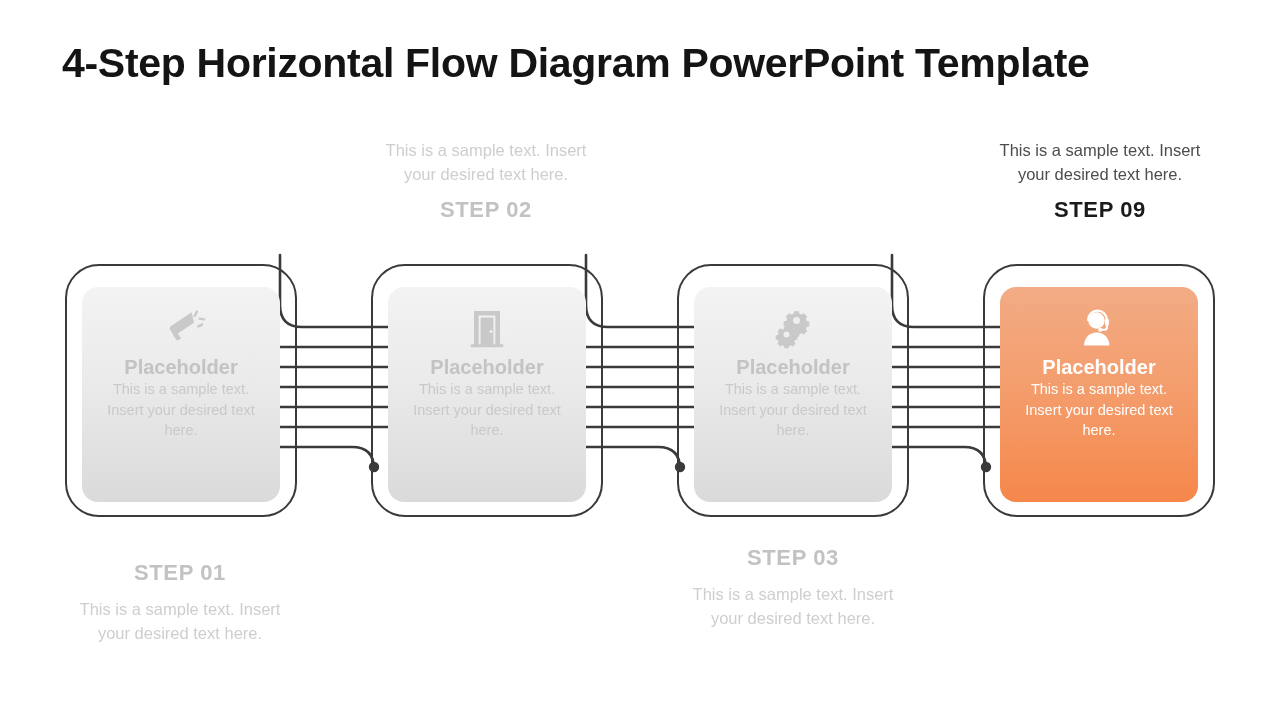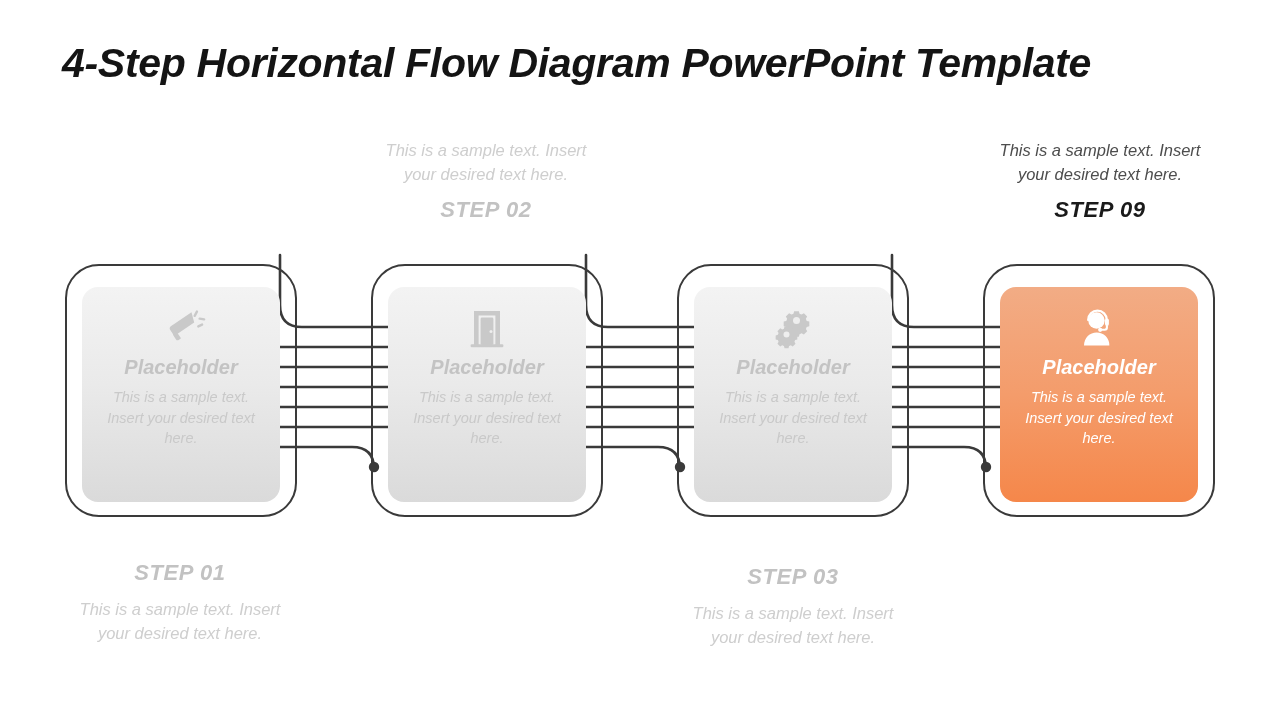--- a/index.html
+++ b/index.html
@@ -10,21 +10,20 @@
     width: 1280px; height: 720px;
     font-family: "Liberation Sans", sans-serif;
     overflow: hidden;
     position: relative;
   }
   #slide {
     position: absolute;
     inset: 0;
     width: 1280px; height: 619px;
     background: #ffffff;
-    font-style: italic;
   }
   #title {
     position: absolute;
     left: 62px;
     top: 40px;
     font-size: 41px;
     font-weight: 700;
     color: #141414;
     letter-spacing: -0.3px;
     white-space: nowrap;
@@ -66,21 +65,21 @@
     height: 46px;
     display: flex;
     align-items: center;
     justify-content: center;
     margin-bottom: 6px;
   }
   .card-title {
     font-size: 20px;
     font-weight: 700;
     color: #c3c3c3;
-    margin-bottom: 10px;
+    margin-bottom: 2px;
     line-height: 1;
   }
   .card.accent .card-title { color: #ffffff; }
   .card-body {
     font-size: 14.5px;
     line-height: 1.42;
     color: #c9c9c9;
     text-align: center;
     width: 176px;
   }
@@ -248,21 +247,21 @@
   <div class="caption below" style="left:62px; top:560px;">
     <div class="step-label">STEP 01</div>
     <div class="step-body">This is a sample text. Insert your desired text here.</div>
   </div>
 
   <div class="caption above" style="left:368px; top:139px;">
     <div class="step-body">This is a sample text. Insert your desired text here.</div>
     <div class="step-label">STEP 02</div>
   </div>
 
-  <div class="caption below" style="left:675px; top:564px;">
+  <div class="caption below" style="left:675px; top:545px;">
     <div class="step-label">STEP 03</div>
     <div class="step-body">This is a sample text. Insert your desired text here.</div>
   </div>
 
   <div class="caption above active" style="left:982px; top:139px;">
     <div class="step-body">This is a sample text. Insert your desired text here.</div>
     <div class="step-label">STEP 09</div>
   </div>
 
 </div>

